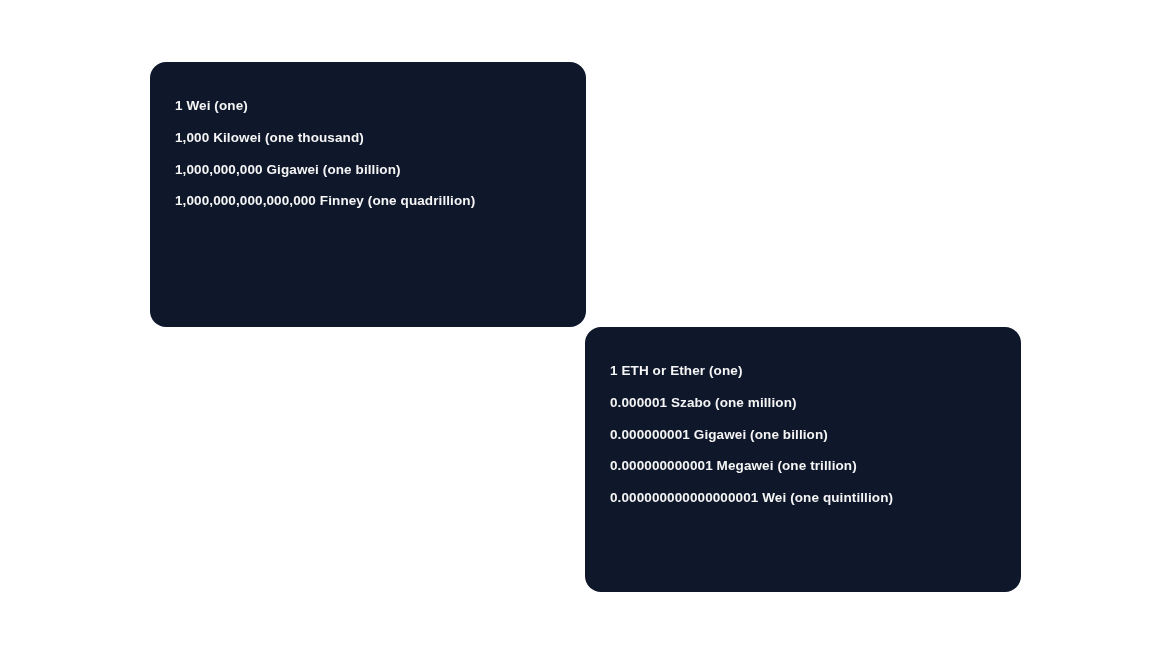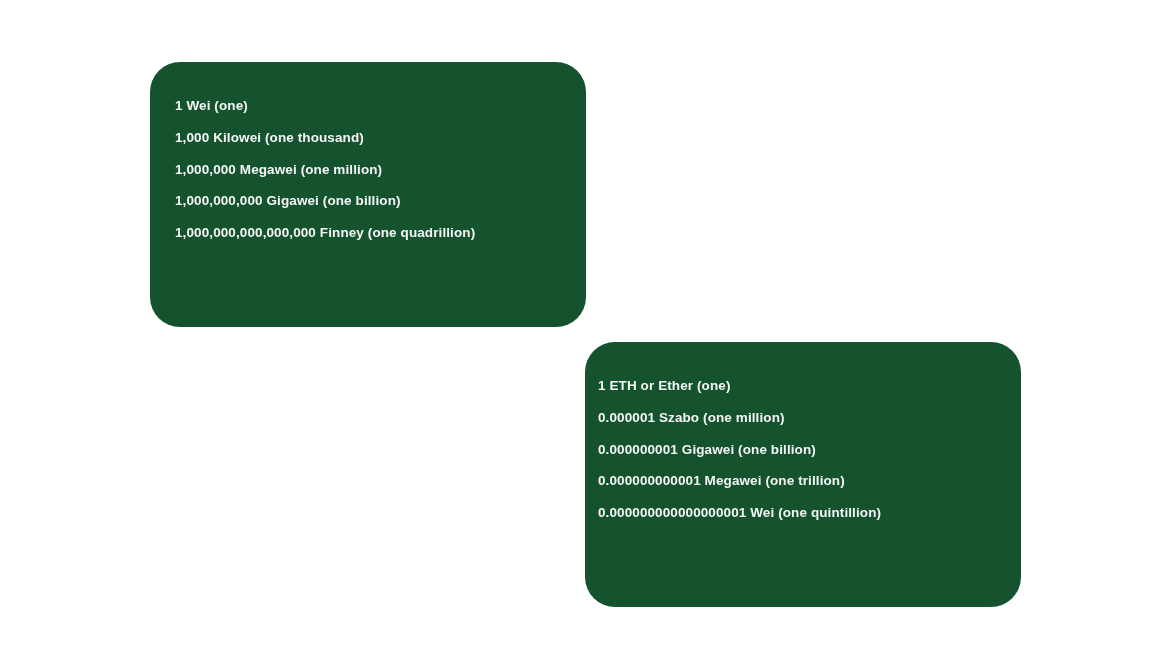--- a/index.html
+++ b/index.html
@@ -9,38 +9,37 @@
   body {
     width: 1170px;
     height: 656px;
     background: #ffffff;
     font-family: "Liberation Sans", sans-serif;
     overflow: hidden;
     position: relative;
   }
   .card {
     position: absolute;
-    background: #14532d;
-    border-radius: 30px;
+    background: #0f172a;
+    border-radius: 16px;
     box-sizing: border-box;
   }
   .card-wei-to-eth {
     left: 150px;
     top: 62px;
     width: 436px;
     height: 265px;
     padding: 28px 34px 28px 25px;
   }
   .card-eth-to-wei {
     left: 585px;
     top: 327px;
     width: 436px;
     height: 265px;
-    padding: 28px 34px 28px 13px;
-    margin-top: 15px;
+    padding: 28px 34px 28px 25px;
   }
   .unit-list {
     display: flex;
     flex-direction: column;
     justify-content: flex-start;
   }
   .unit-line {
     color: #f5f5f5;
     font-size: 13.5px;
     font-weight: bold;
@@ -49,21 +48,20 @@
     letter-spacing: 0.1px;
   }
 </style>
 </head>
 <body>
 
 <div class="card card-wei-to-eth">
   <div class="unit-list">
     <div class="unit-line">1 Wei (one)</div>
     <div class="unit-line">1,000 Kilowei (one thousand)</div>
-    <div class="unit-line">1,000,000 Megawei (one million)</div>
     <div class="unit-line">1,000,000,000 Gigawei (one billion)</div>
     <div class="unit-line">1,000,000,000,000,000 Finney (one quadrillion)</div>
   </div>
 </div>
 
 <div class="card card-eth-to-wei">
   <div class="unit-list">
     <div class="unit-line">1 ETH or Ether (one)</div>
     <div class="unit-line">0.000001 Szabo (one million)</div>
     <div class="unit-line">0.000000001 Gigawei (one billion)</div>

